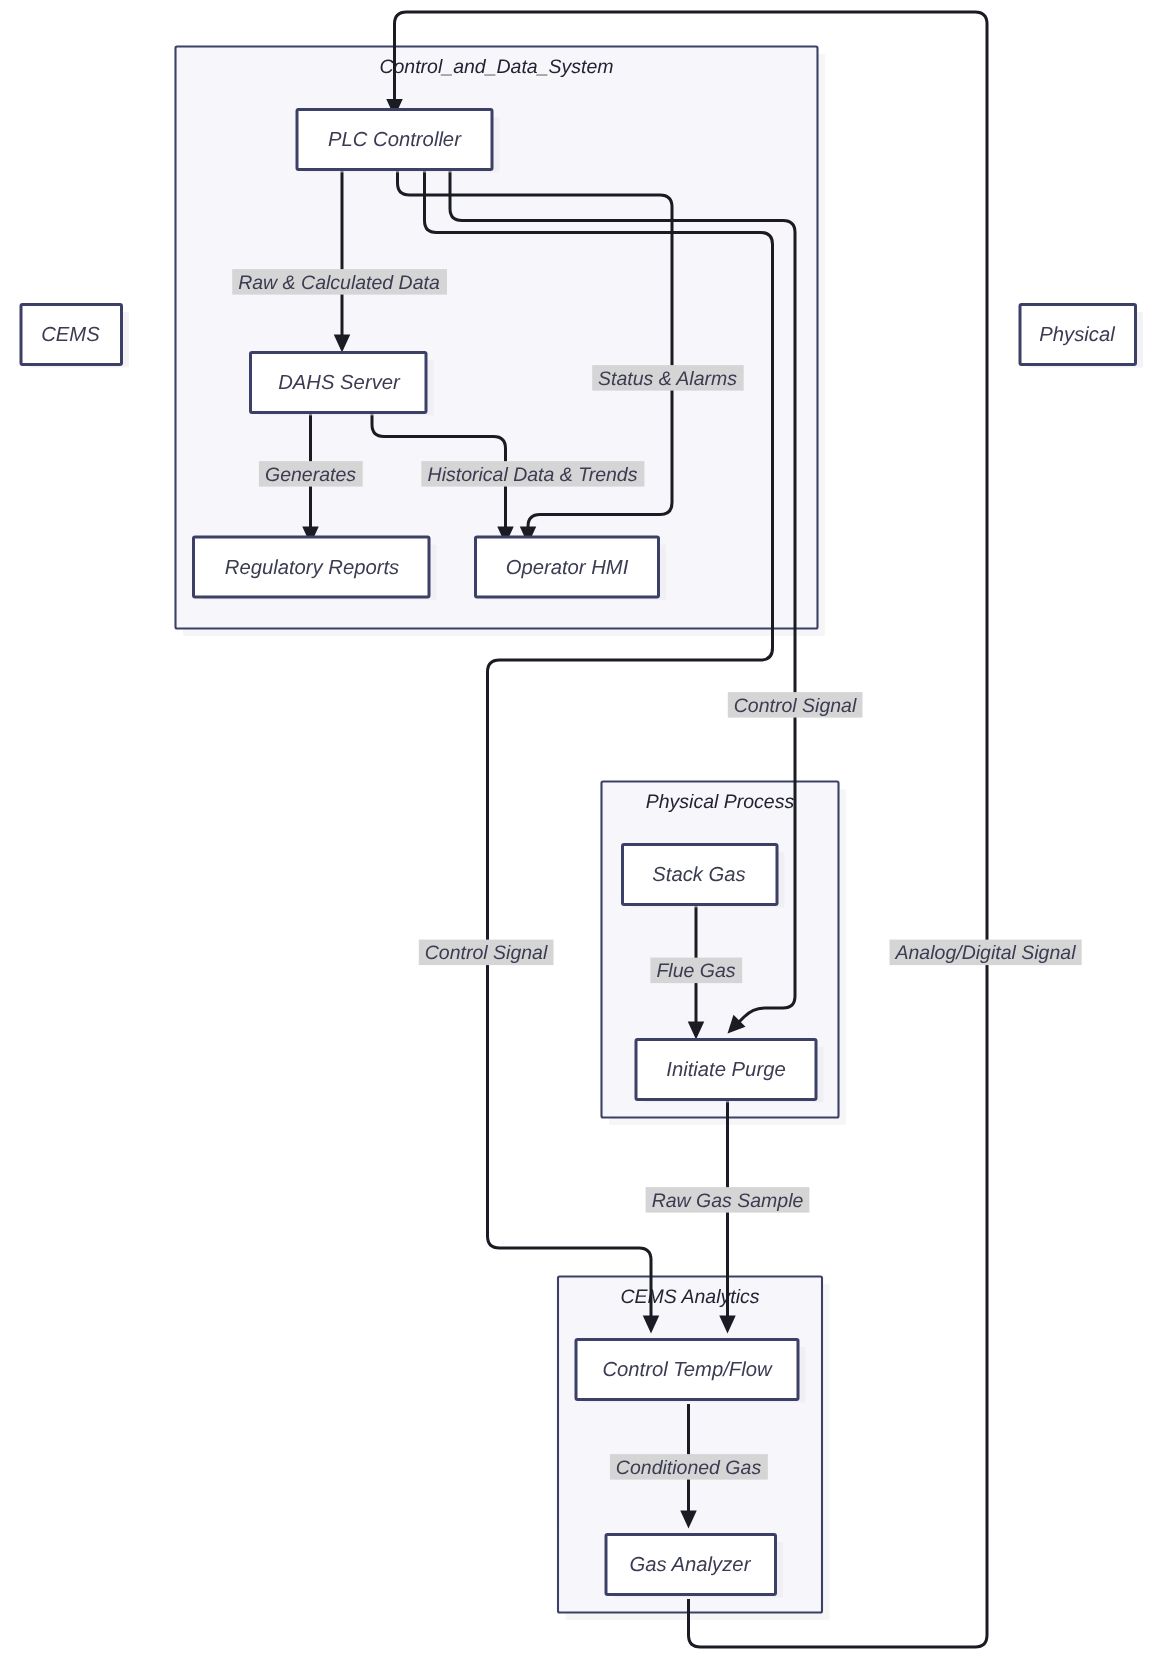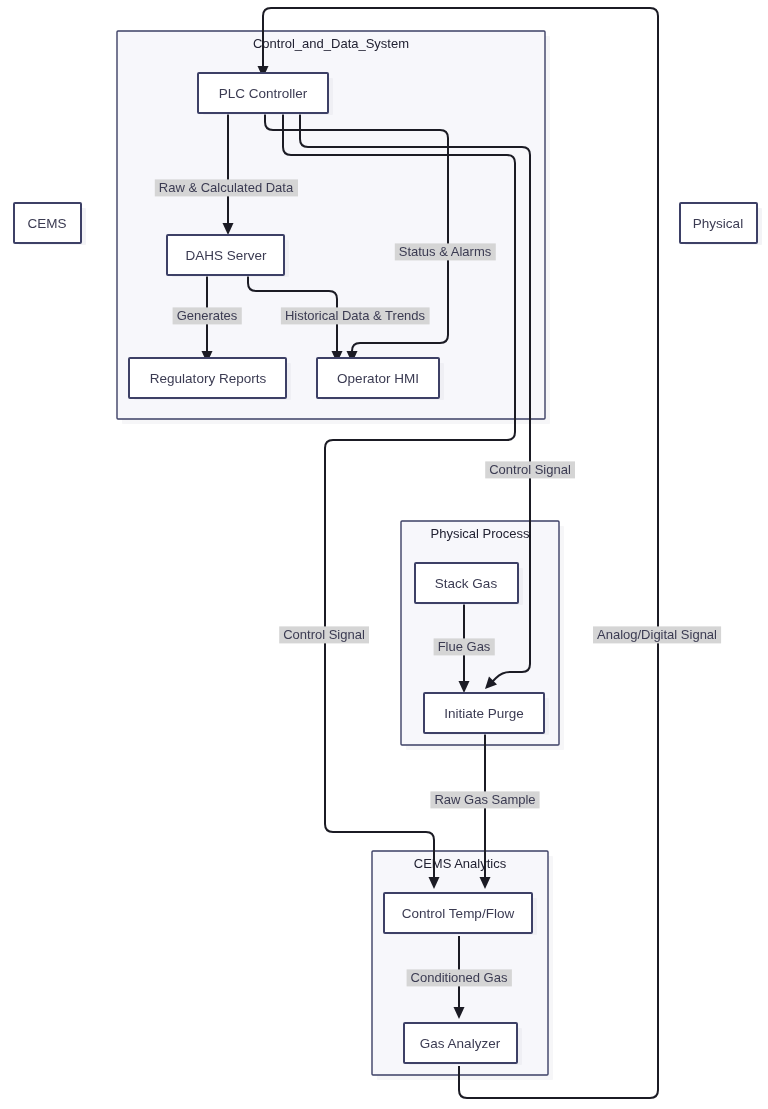--- a/index.html
+++ b/index.html
@@ -10,20 +10,21 @@
   body {
     width: 768px;
     height: 1109px;
     font-family: "Liberation Sans", sans-serif;
     overflow: hidden;
   }
   #diagram-root {
     position: relative;
     width: 768px;
     height: 812px;
+    font-style: italic;
   }
   svg.diagram-canvas {
     position: absolute;
     top: 0;
     left: 0;
     width: 768px;
     height: 1109px;
     display: block;
   }
   .cluster-rect {

